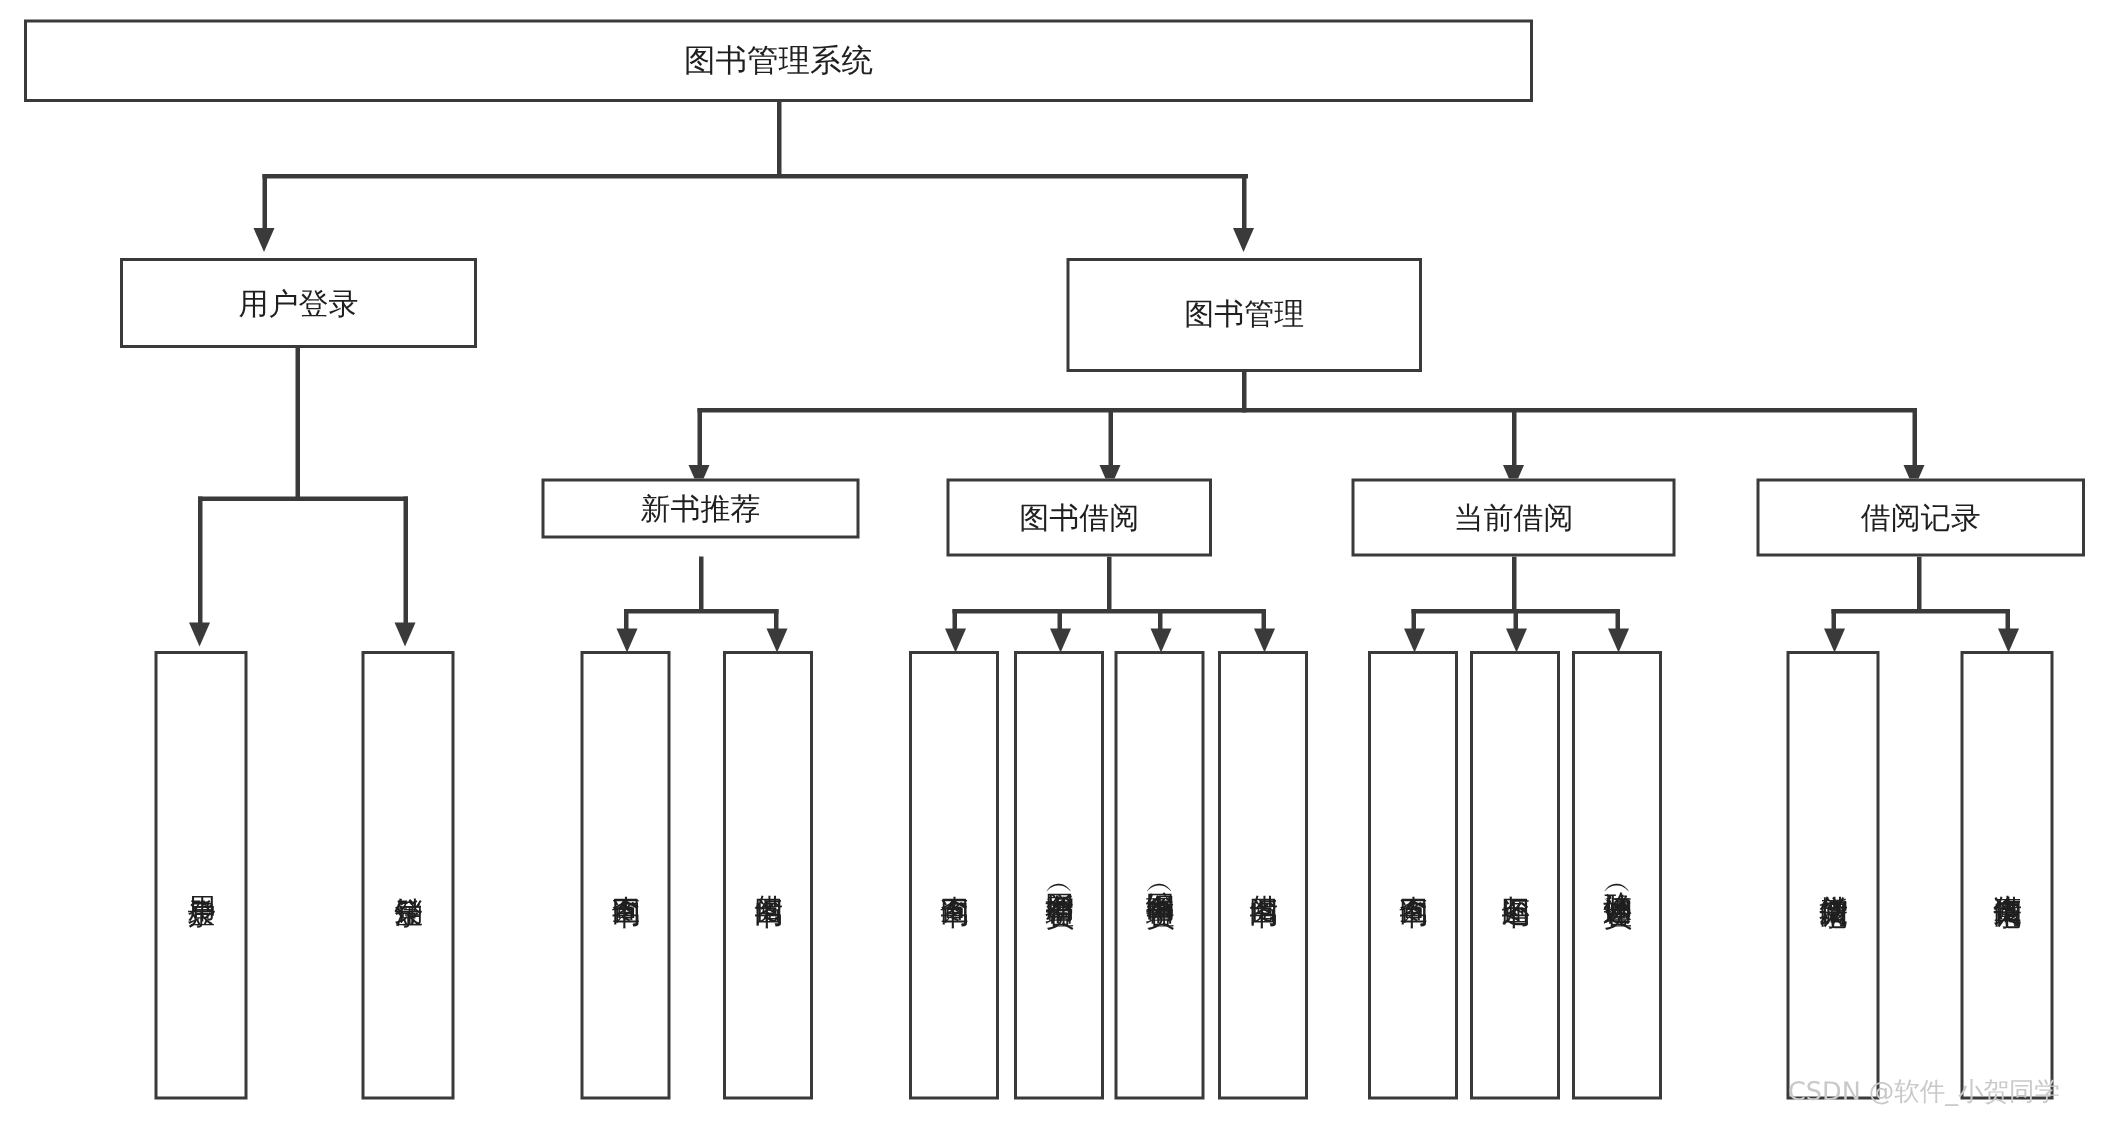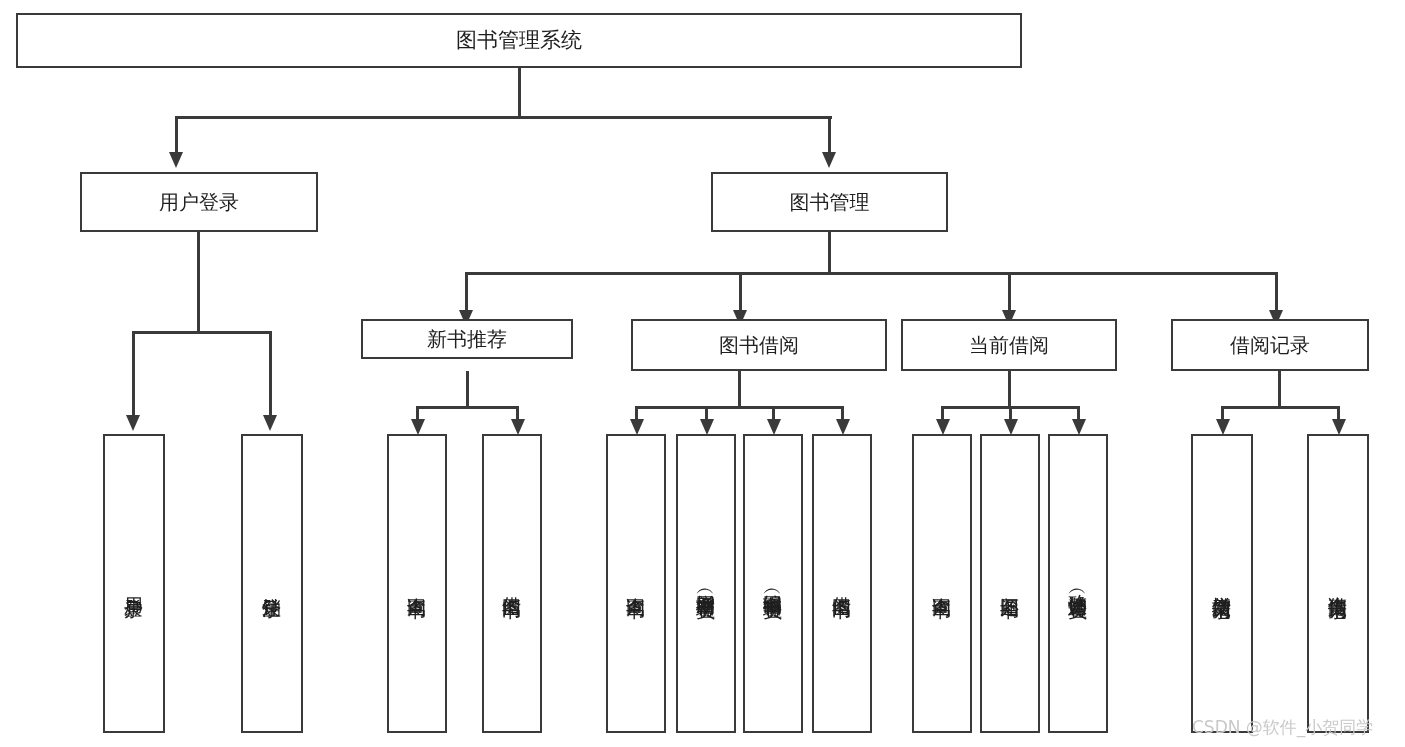--- a/index.html
+++ b/index.html
@@ -89,21 +89,21 @@
 
   <div class="ln v" style="left:175px;top:116px;width:3px;height:38px;"></div>
   <div class="arrow" style="left:169px;top:152px;"></div>
   <div class="ln v" style="left:828px;top:116px;width:3px;height:38px;"></div>
   <div class="arrow" style="left:822px;top:152px;"></div>
 
   <div class="node lvl2" style="left:80px;top:172px;width:238px;height:60px;">
     <span class="label">用户登录</span>
   </div>
 
-  <div class="node lvl2" style="left:711px;top:172px;width:237px;height:60px;font-family:Liberation Serif, serif;">
+  <div class="node lvl2" style="left:711px;top:172px;width:237px;height:76px;font-family:Liberation Serif, serif;">
     <span class="label">图书管理</span>
   </div>
 
   <div class="ln v" style="left:197px;top:232px;width:3px;height:101px;"></div>
   <div class="ln h" style="left:132px;top:331px;width:140px;height:3px;"></div>
   <div class="ln v" style="left:132px;top:331px;width:3px;height:86px;"></div>
   <div class="arrow" style="left:126px;top:415px;"></div>
   <div class="ln v" style="left:269px;top:331px;width:3px;height:86px;"></div>
   <div class="arrow" style="left:263px;top:415px;"></div>
 
@@ -118,27 +118,27 @@
 
   <div class="ln v" style="left:1008px;top:272px;width:3px;height:40px;"></div>
   <div class="arrow" style="left:1002px;top:310px;"></div>
 
   <div class="ln v" style="left:1275px;top:272px;width:3px;height:40px;"></div>
   <div class="arrow" style="left:1269px;top:310px;"></div>
 
   <div class="node lvl3" style="left:361px;top:319px;width:212px;height:40px;">
     <span class="label">新书推荐</span>
   </div>
-  <div class="node lvl3" style="left:631px;top:319px;width:256px;height:52px;">
+  <div class="node lvl3" style="left:631px;top:319px;width:177px;height:52px;">
     <span class="label">图书借阅</span>
   </div>
   <div class="node lvl3" style="left:901px;top:319px;width:216px;height:52px;">
     <span class="label">当前借阅</span>
   </div>
-  <div class="node lvl3" style="left:1171px;top:319px;width:198px;height:52px;">
+  <div class="node lvl3" style="left:1171px;top:319px;width:219px;height:52px;">
     <span class="label">借阅记录</span>
   </div>
 
   <div class="ln v" style="left:466px;top:371px;width:3px;height:37px;"></div>
   <div class="ln h" style="left:416px;top:406px;width:103px;height:3px;"></div>
   <div class="ln v" style="left:416px;top:406px;width:3px;height:16px;"></div>
   <div class="arrow" style="left:411px;top:419px;"></div>
   <div class="ln v" style="left:516px;top:406px;width:3px;height:16px;"></div>
   <div class="arrow" style="left:511px;top:419px;"></div>
 

